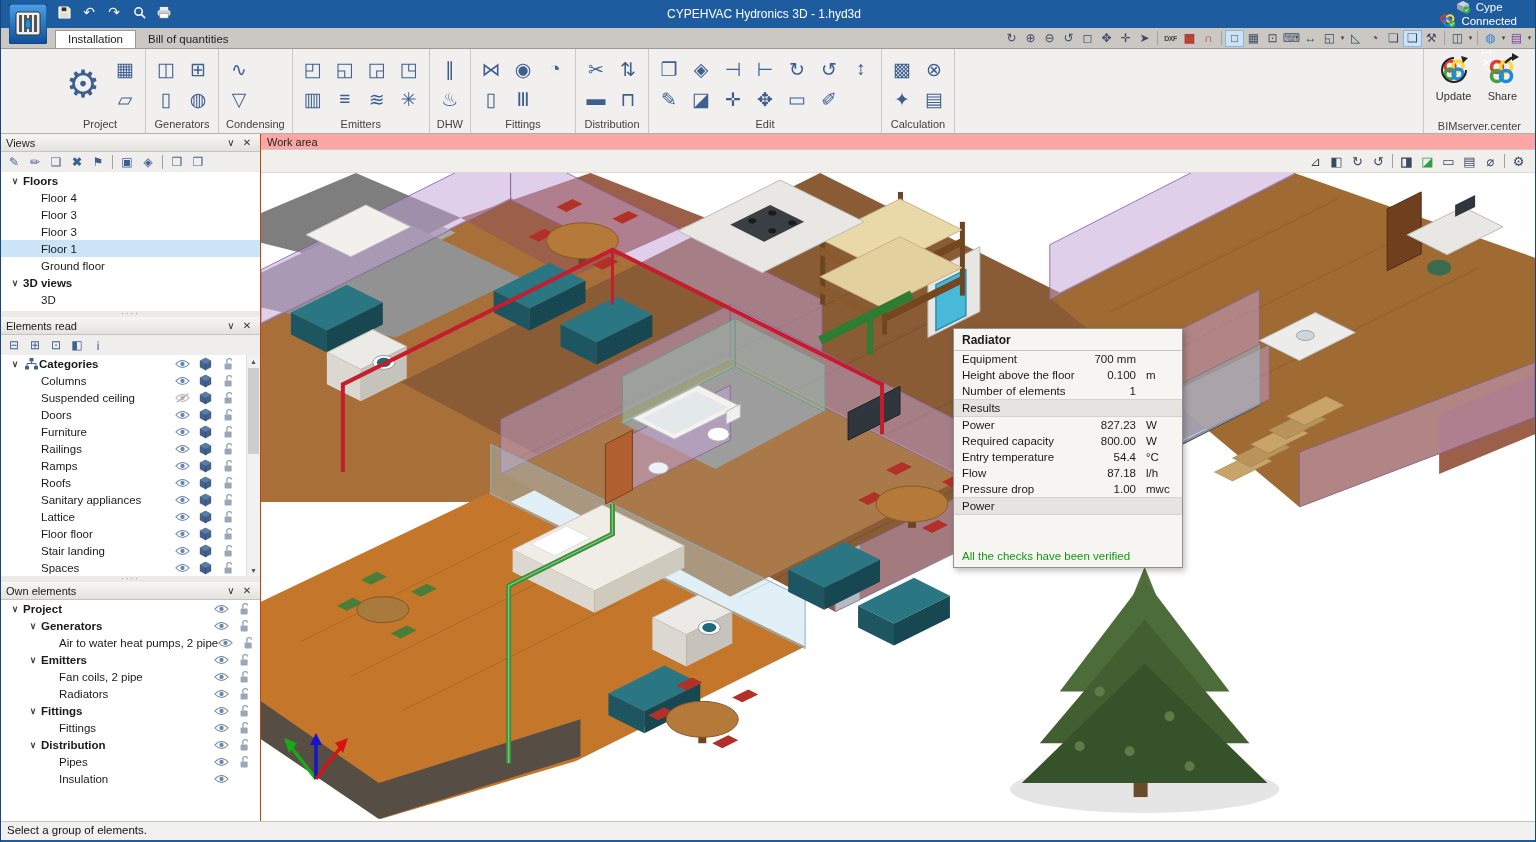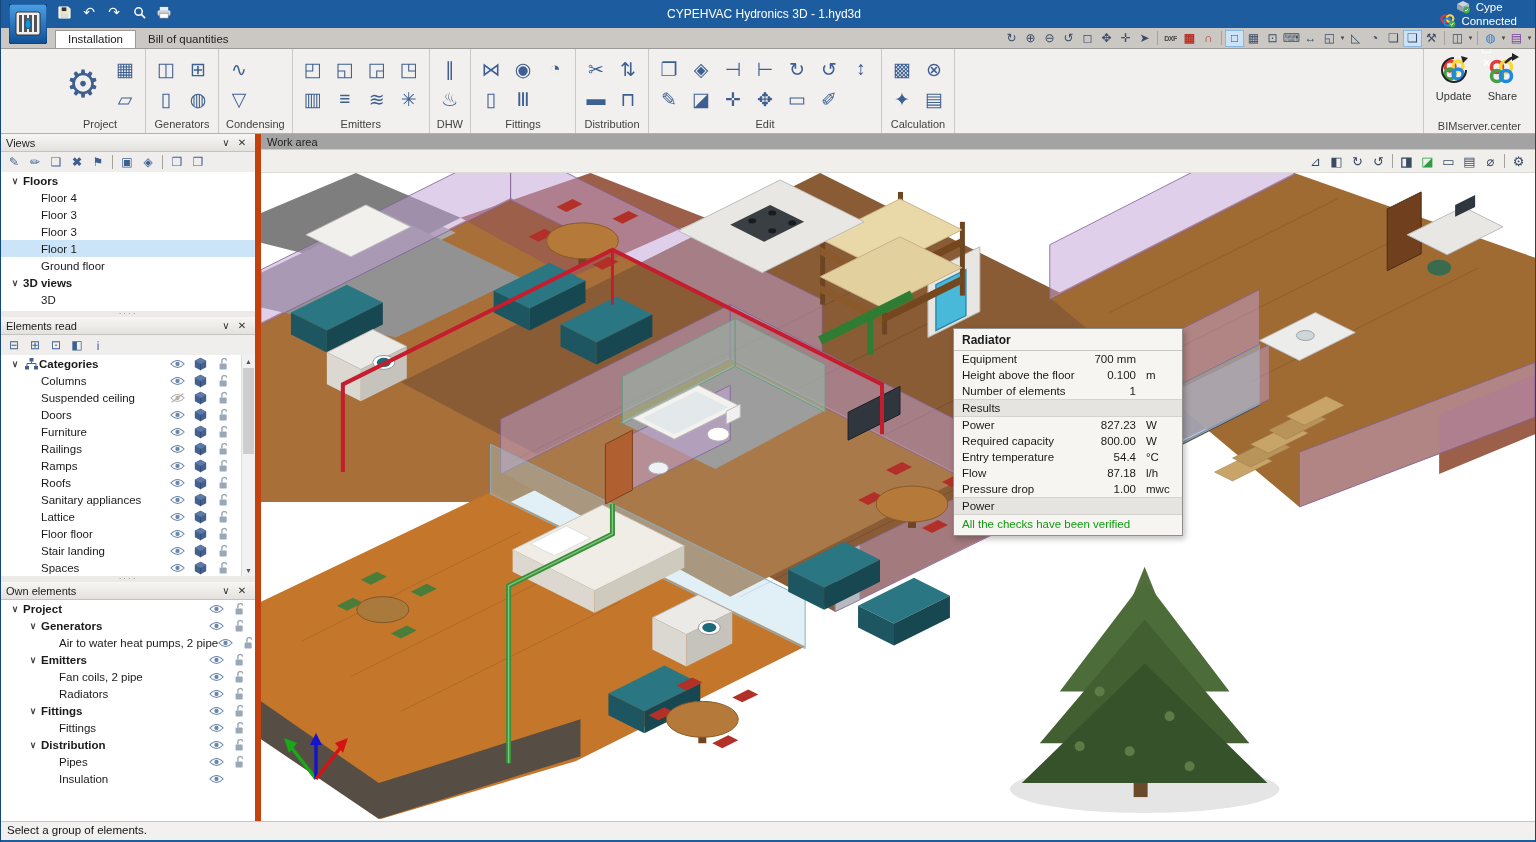--- a/index.html
+++ b/index.html
@@ -34,21 +34,21 @@
   .ricon{width:30px;height:28px;display:flex;align-items:center;justify-content:center;font-size:19px;color:#3d5f91;}
   .ricon.big{width:46px;height:46px;font-size:38px;}
   .rrows{display:flex;flex-direction:column;gap:2px;}
   .rrow{display:flex;gap:2px;justify-content:flex-start;}
   .rlabel{font-size:11px;color:#3f3f3f;text-align:center;padding:2px 2px 3px;}
   .bimgroup{margin-left:auto;display:flex;flex-direction:column;border-left:1px solid #cbc8c4;padding:4px 12px 0;gap:16px;}
   .bimbtns{display:flex;gap:14px;flex:1;}
   .bimbtn{display:flex;flex-direction:column;align-items:center;gap:3px;font-size:11px;color:#333;}
   
   .main{display:flex;height:687px;}
-  .sidebar{width:260px;background:#3b82f6;border-right:6px solid #c2410c;display:flex;flex-direction:column;box-sizing:border-box;}
+  .sidebar{width:260px;background:#3b82f6;border-right:1px solid #c2410c;display:flex;flex-direction:column;box-sizing:border-box;}
   .phead{height:17px;background:linear-gradient(#f7f6f4,#e4e2de);border-bottom:1px solid #c6c3bf;display:flex;align-items:center;padding:0 5px;font-size:11px;color:#1c1c1c;flex:none;}
   .ph-title{flex:1;}
   .ph-btn{width:16px;text-align:center;font-size:10px;color:#333;}
   .ptb{height:20px;display:flex;align-items:center;padding:0 3px;gap:1px;background:#f0eeec;flex:none;}
   .ptb .ti{width:20px;color:#3d5f91;}
   .tree{background:#fff;overflow:hidden;position:relative;}
   .views-tree{height:139px;flex:none;}
   .er-tree{height:221px;flex:none;}
   .oe-tree{flex:1;}
   .trow{height:17px;display:flex;align-items:center;font-size:11.5px;color:#1a1a1a;}
@@ -60,35 +60,35 @@
   .tlabel{white-space:nowrap;}
   .slots{margin-left:auto;display:flex;gap:8px;padding-right:8px;}
   .er-tree .slots{padding-right:24px;}
   .slot{width:15px;height:15px;display:flex;justify-content:center;align-items:center;}
   .splitter{height:6px;background:#eceae7;display:flex;align-items:center;justify-content:center;font-size:8px;color:#8a8a8a;letter-spacing:2px;line-height:4px;}
   .vscroll{position:absolute;right:0;top:0;bottom:0;width:13px;background:#f1f1f1;border-left:1px solid #dedede;display:flex;flex-direction:column;justify-content:space-between;align-items:center;font-size:7px;color:#555;}
   .varrow{height:12px;display:flex;align-items:center;}
   .vthumb{position:absolute;right:1px;top:13px;width:11px;height:86px;background:#cdcdcd;}
   
   .workcol{flex:1;display:flex;flex-direction:column;position:relative;min-width:0;}
-  .wa-head{height:15px;background:#a3a3a3;border-bottom:1px solid #cfccc8;font-size:11px;color:#222;display:flex;align-items:center;padding:0 6px;flex:none;}
+  .wa-head{height:15px;background:#fca5a5;border-bottom:1px solid #cfccc8;font-size:11px;color:#222;display:flex;align-items:center;padding:0 6px;flex:none;}
   .wa-tb{height:22px;background:#f1efec;display:flex;align-items:center;justify-content:flex-end;padding-right:6px;border-bottom:1px solid #dddad6;flex:none;}
   .wa-tb .ti{width:21px;font-size:13px;color:#3a4a63;}
   .viewport{flex:1;position:relative;background:#0c4a6e;overflow:hidden;cursor:crosshair;}
   .scene{position:absolute;inset:0;width:100%;height:100%;}
   
   .tooltip{position:absolute;left:692px;top:155px;width:228px;background:#f6f5f2;border:1px solid #8f8f8f;
     box-shadow:2px 3px 6px rgba(0,0,0,.25);font-size:11.5px;color:#1a1a1a;z-index:10;}
   .tt-title{font-weight:bold;font-size:12px;padding:4px 8px 3px;border-bottom:1px solid #c9c6c2;}
   .tt-row{display:flex;padding:1px 8px;line-height:14px;}
   .tt-label{flex:1;white-space:nowrap;}
   .tt-val{width:58px;text-align:right;}
   .tt-unit{width:28px;padding-left:10px;}
   .tt-sec{background:#e6e4e0;padding:1px 8px;line-height:14px;border-top:1px solid #d6d3cf;border-bottom:1px solid #d6d3cf;}
-  .tt-check{color:#119a11;padding:2px 8px 4px;line-height:14px;}
+  .tt-check{color:#119a11;padding:2px 8px 4px;line-height:14px;margin-top:32px;}
   .axes{position:absolute;left:18px;bottom:26px;}
   
   .statusbar{height:22px;background:#f2f1ef;border-top:1px solid #c9c6c2;display:flex;flex-direction:column;}
   .status-text{padding:2px 6px;flex:1;font-size:11.5px;color:#111;}
   .status-strip{height:4px;background:#1d5c9e;}
 </style>
 </head>
 <body>
 
 <div class="window">

